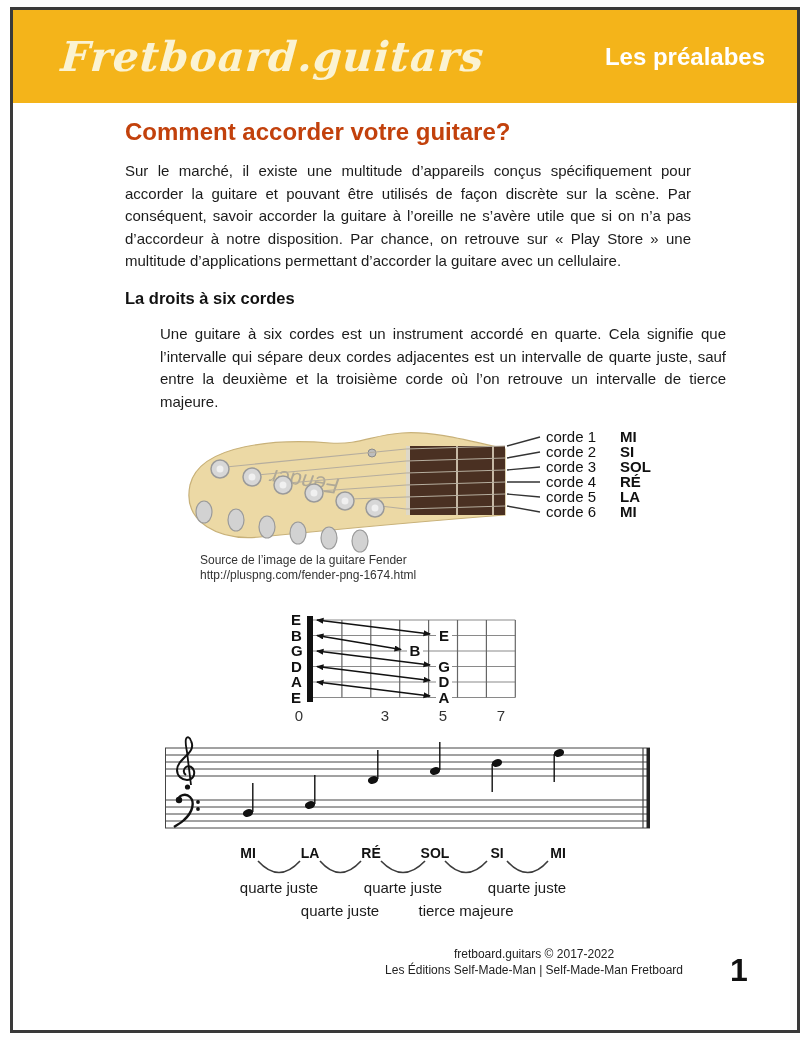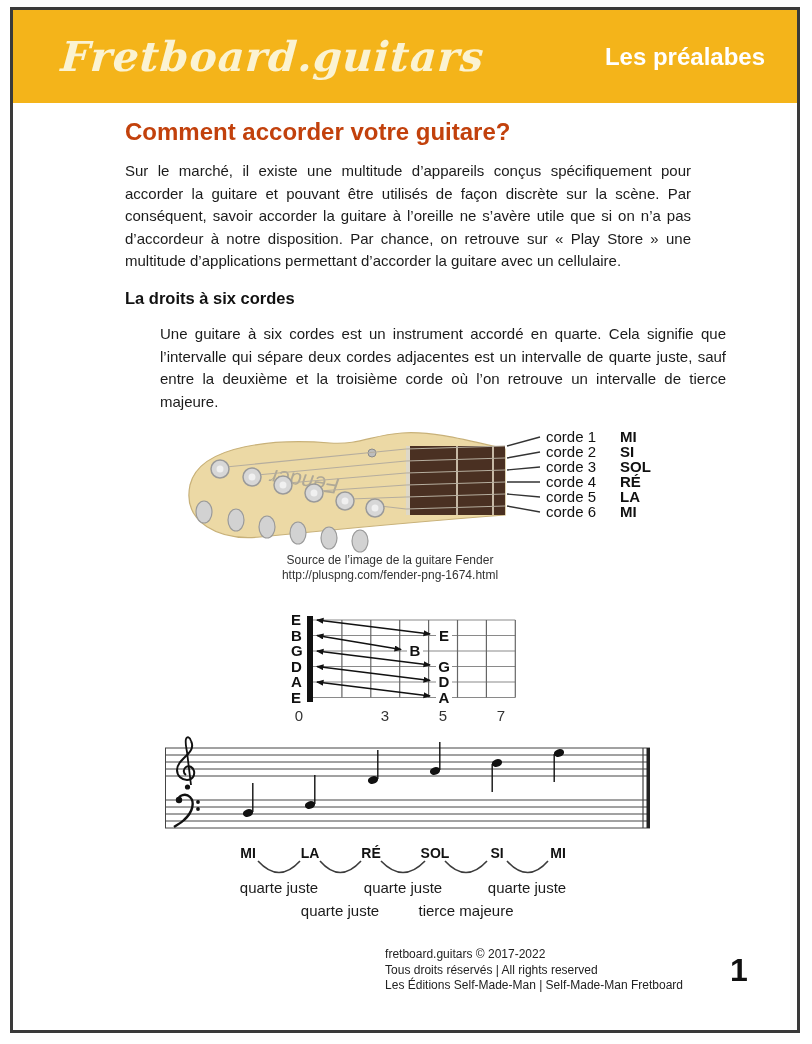--- a/index.html
+++ b/index.html
@@ -34,35 +34,35 @@
   }
   .para1 { top:160px; }
   .para2 { top:323px;margin-left:35px; }
   .subtitle {
     position:absolute; left:125px; top:289px;
     font-size:16.5px; font-weight:bold; color:#111;
   }
   .fig { position:absolute; }
   .src {
     position:absolute; left:200px; top:553px; width:380px;
-    text-align:center; font-size:12px; line-height:15px; color:#333;
+    text-align:left; font-size:12px; line-height:15px; color:#333;
   }
   svg text { font-family:"Liberation Sans", sans-serif; }
   .note-label {
     position:absolute; top:845px; transform:translateX(-50%);
     font-size:14px; font-weight:bold; color:#111;
   }
   .interval-label {
     position:absolute; transform:translateX(-50%);
     font-size:15px; color:#1b1b1b; white-space:nowrap;
   }
   .row1 { top:879px; }
   .row2 { top:902px; }
   .footer-block {
-    position:absolute; right:129px; top:947px; text-align:left;
+    position:absolute; right:129px; top:947px; text-align:center;
     font-size:12px; line-height:15.5px; color:#222;
   }
   .page-num {
     position:absolute; left:722px; top:952px; width:34px; text-align:center;
     font-size:32px; font-weight:bold; color:#111;
   }
 </style>
 </head>
 <body>
 
@@ -319,17 +319,16 @@
   </svg>
 
   <span class="interval-label row1" style="left:279px;">quarte juste</span>
   <span class="interval-label row1" style="left:403px;">quarte juste</span>
   <span class="interval-label row1" style="left:527px;">quarte juste</span>
   <span class="interval-label row2" style="left:340px;">quarte juste</span>
   <span class="interval-label row2" style="left:466px;">tierce majeure</span>
 
   <div class="footer-block">
     <div>fretboard.guitars © 2017-2022</div>
-    <div>Tous droits réservés | All rights reserved</div>
     <div>Les Éditions Self-Made-Man | Self-Made-Man Fretboard</div>
   </div>
   <div class="page-num">1</div>
 </div>
 
 </body></html>

